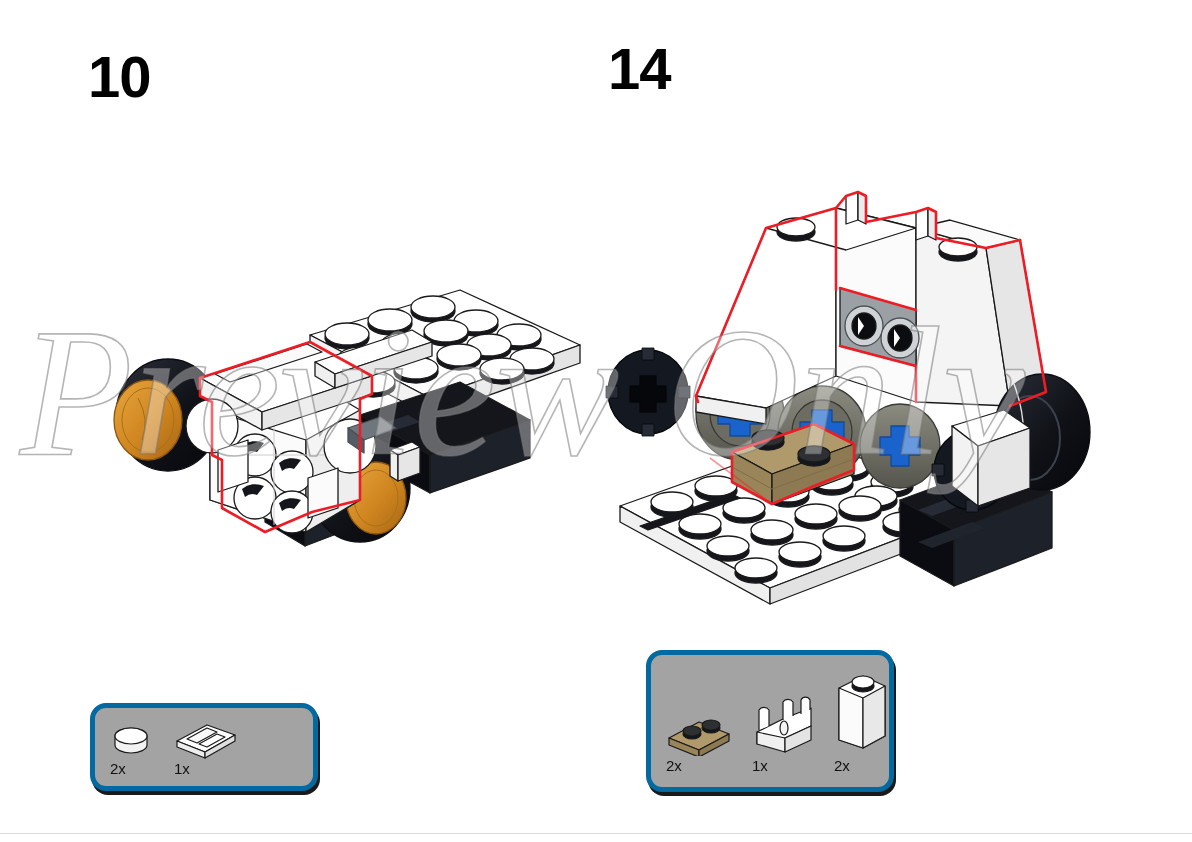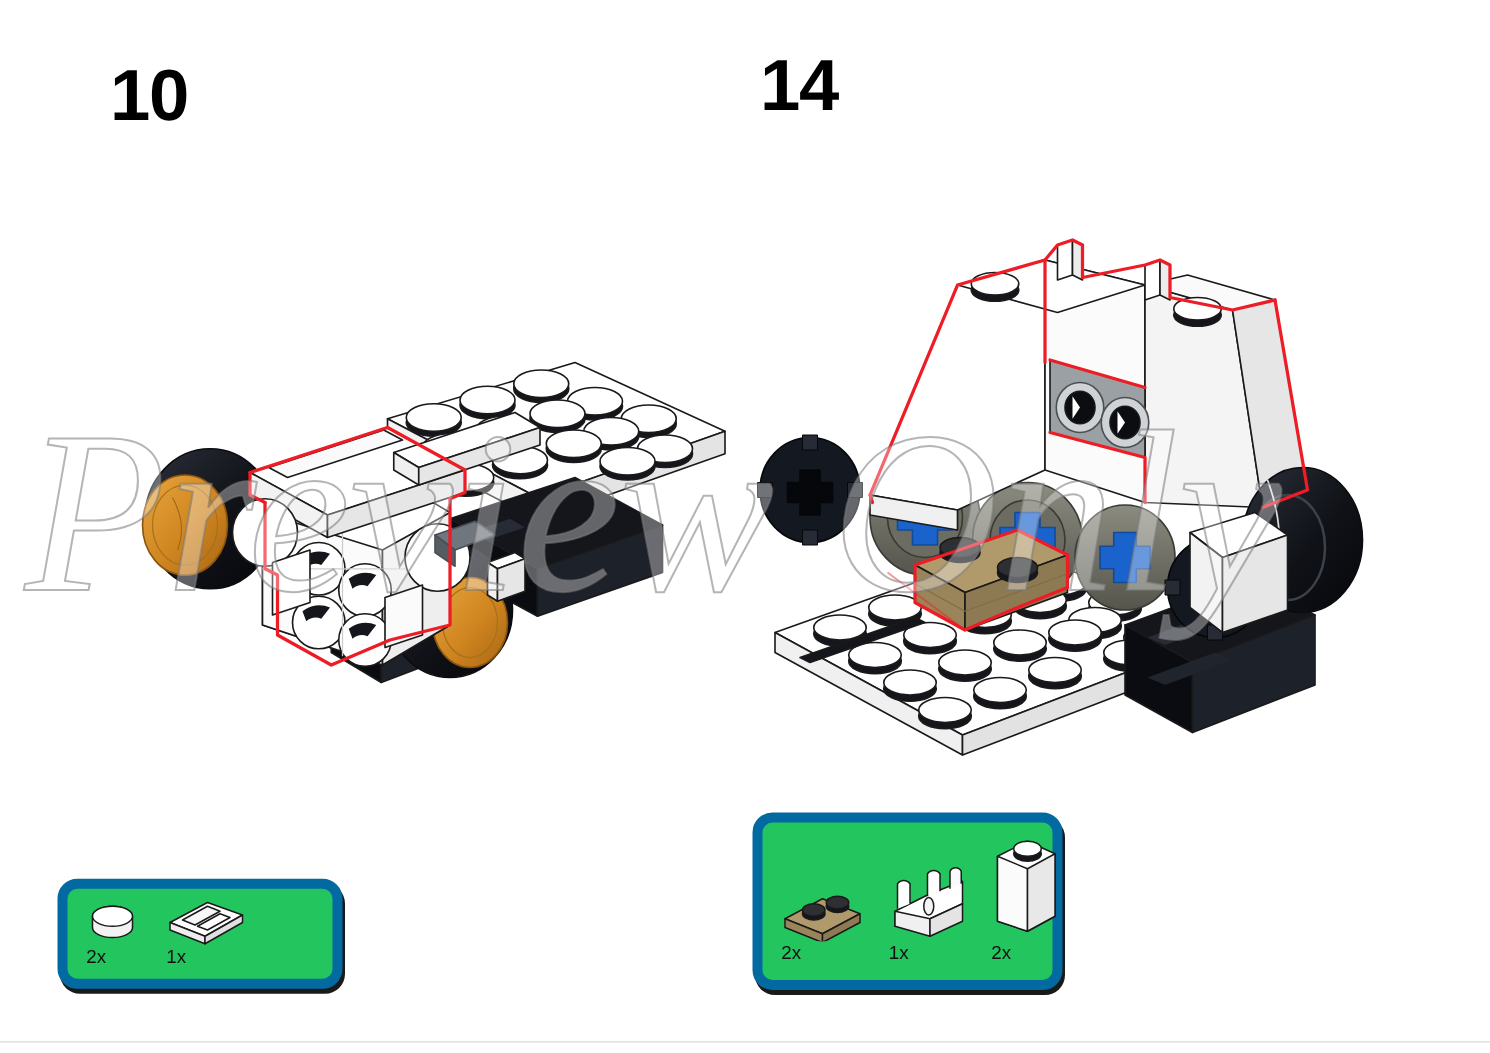--- a/index.html
+++ b/index.html
@@ -39,25 +39,26 @@
   .stage {
     position: absolute;
   }
   #step-10-illustration { left: 60px;  top: 250px; width: 540px; height: 330px; }
   #step-11-illustration { left: 600px; top: 170px; width: 560px; height: 470px; }
   .stage svg { display: block; width: 100%; height: 100%; overflow: visible; }
 
   
   .parts-box {
     position: absolute;
-    background: #22c55e;
-    border: 8px solid #0369a1;
+    background: #a3a3a3;
+    border: 5px solid #0369a1;
     border-radius: 16px;
     box-shadow: 2px 4px 0 0 #1a1a1a;
     box-sizing: border-box;
+    margin-left: 44px;
   }
   #step-10-parts-box { left: 46px;  top: 703px; width: 228px; height: 88px; }
   #step-11-parts-box { left: 602px; top: 650px; width: 248px; height: 142px; }
 
   .parts-row {
     position: absolute;
     inset: 0;
     display: flex;
     align-items: flex-end;
   }
@@ -85,21 +86,21 @@
   #part-10-3 { margin-left: 20px;  margin-bottom: 10px; }
   
   #part-11-1 { margin-left: 14px;  margin-bottom: 14px; }
   #part-11-2 { margin-left: 16px;  margin-bottom: 14px; }
   #part-11-3 { margin-left: 16px;  margin-bottom: 14px; }
 
   
   #watermark {
     position: absolute;
     left: 0;
-    top: 322px;
+    top: 304px;
     width: 1192px;
     height: 200px;
     pointer-events: none;
     z-index: 40;
   }
   #watermark svg { display: block; width: 100%; height: 100%; }
   .wm-text {
     font-family: "Liberation Serif", serif;
     font-style: italic;
     font-size: 185px;

